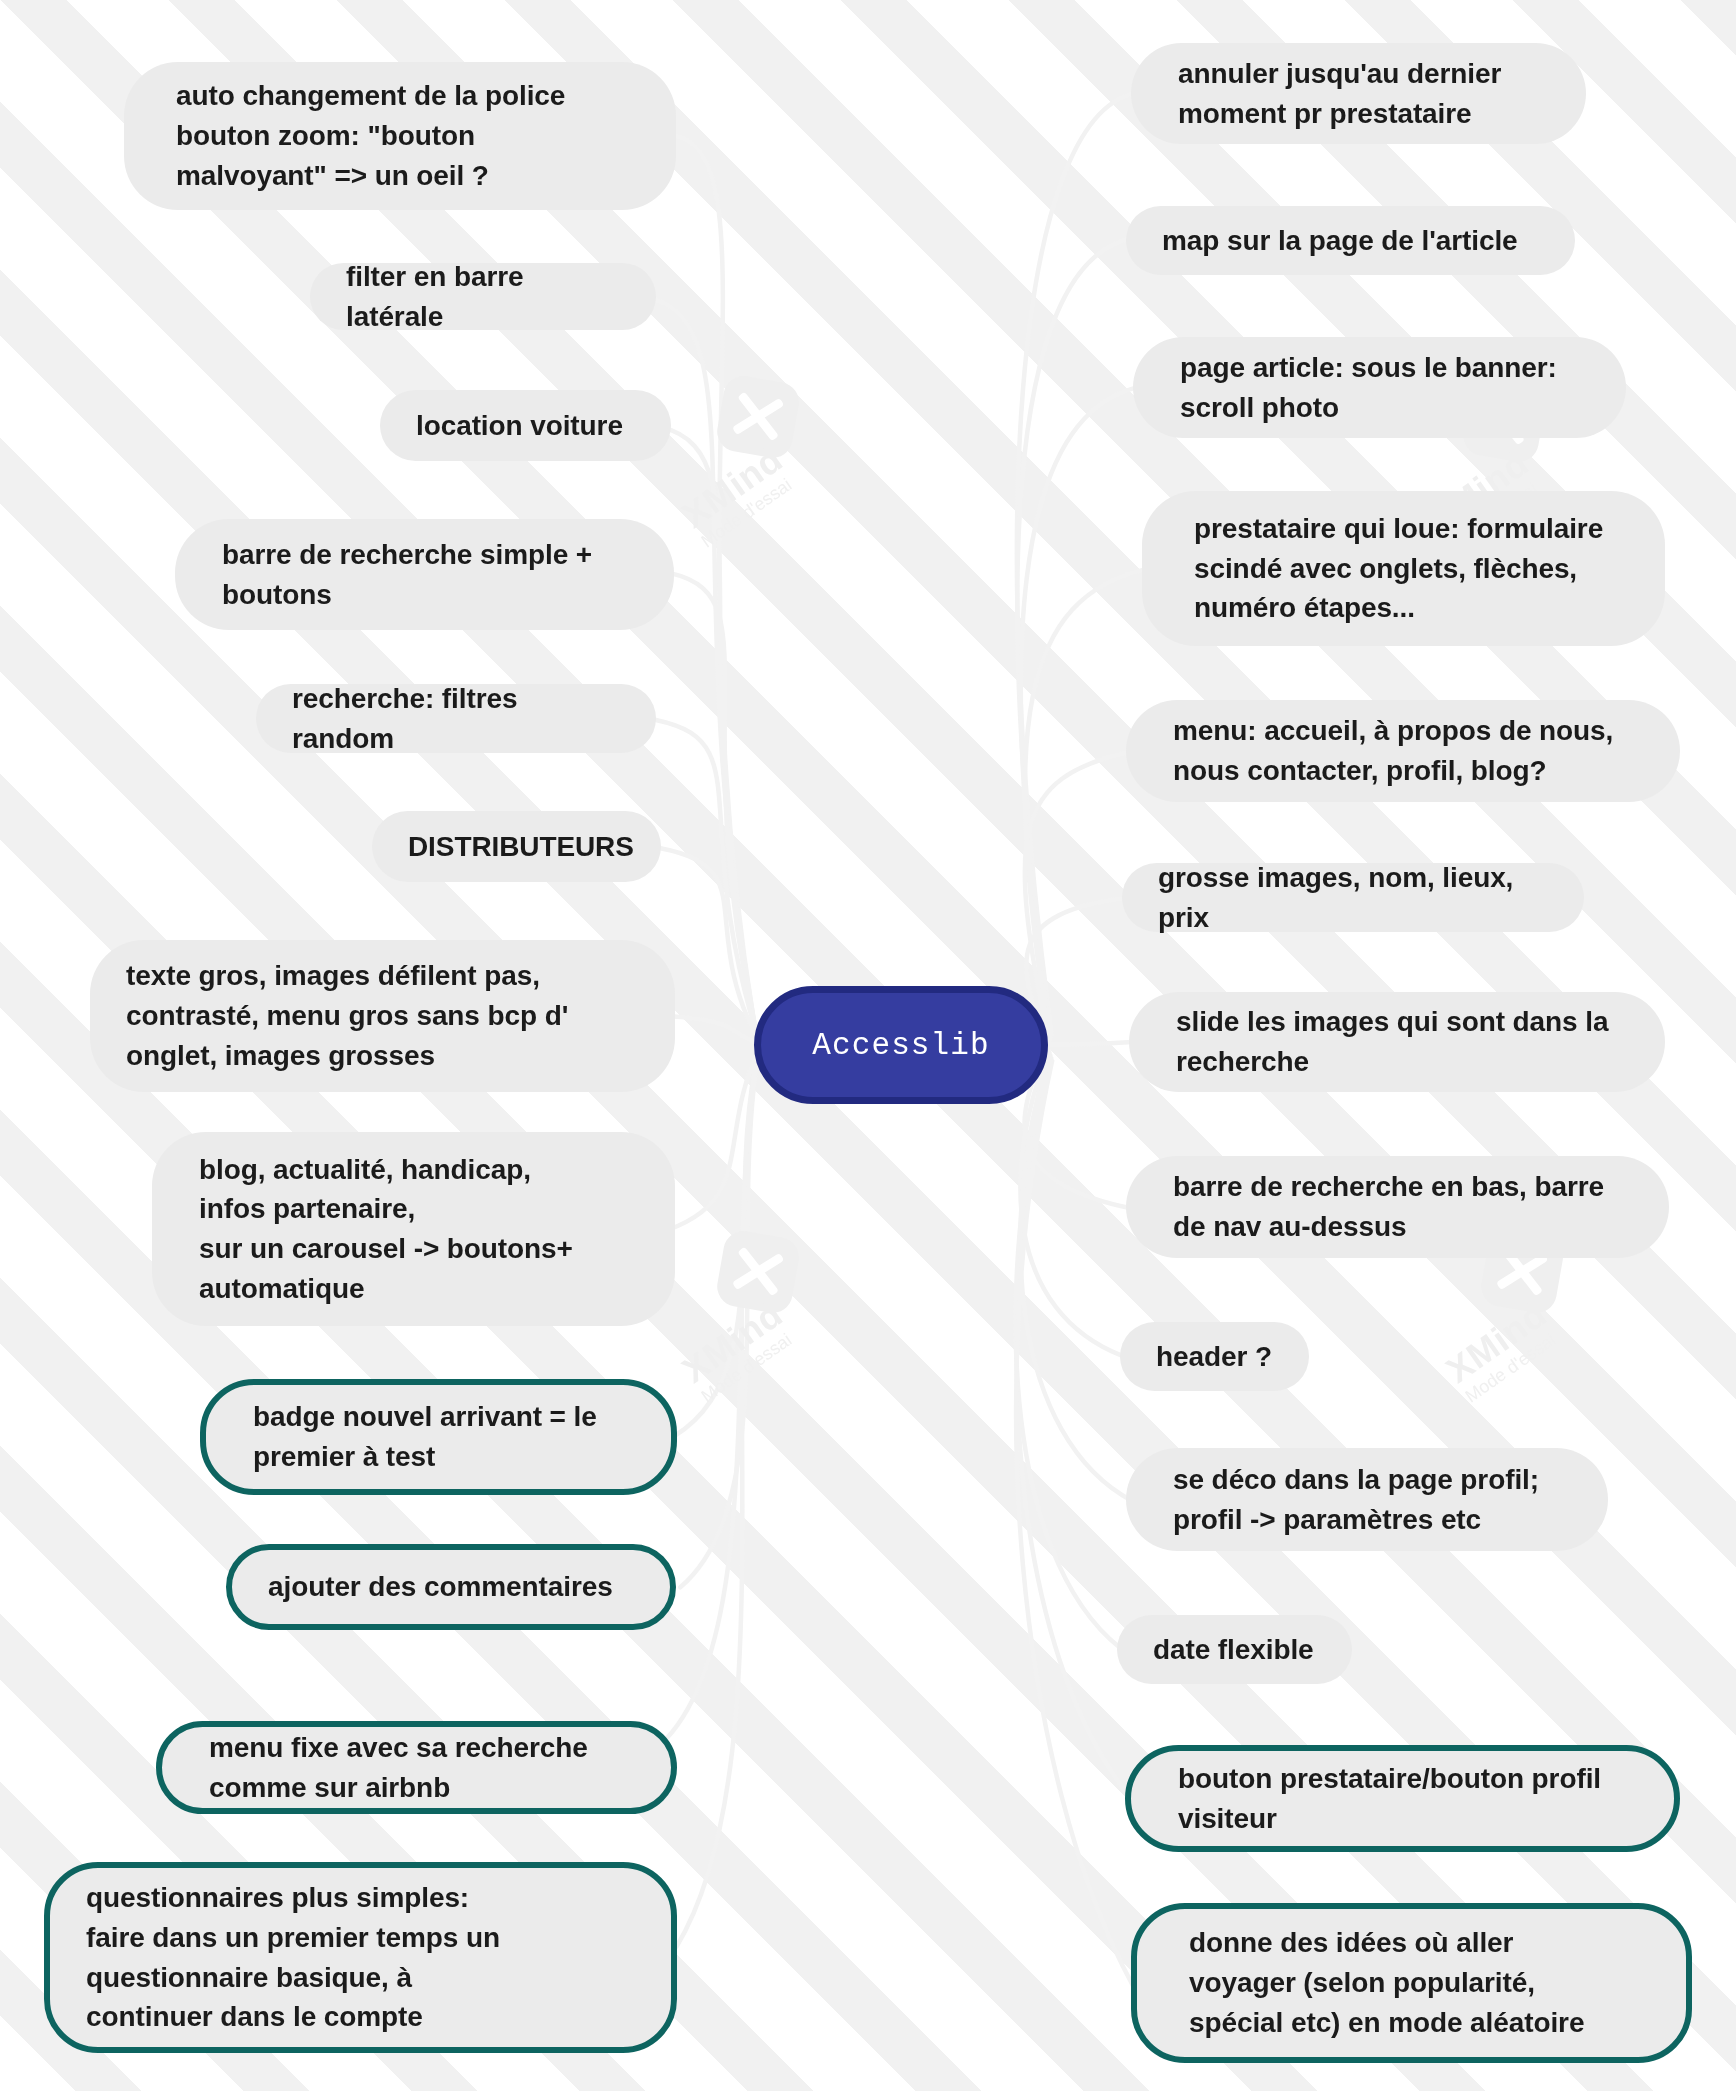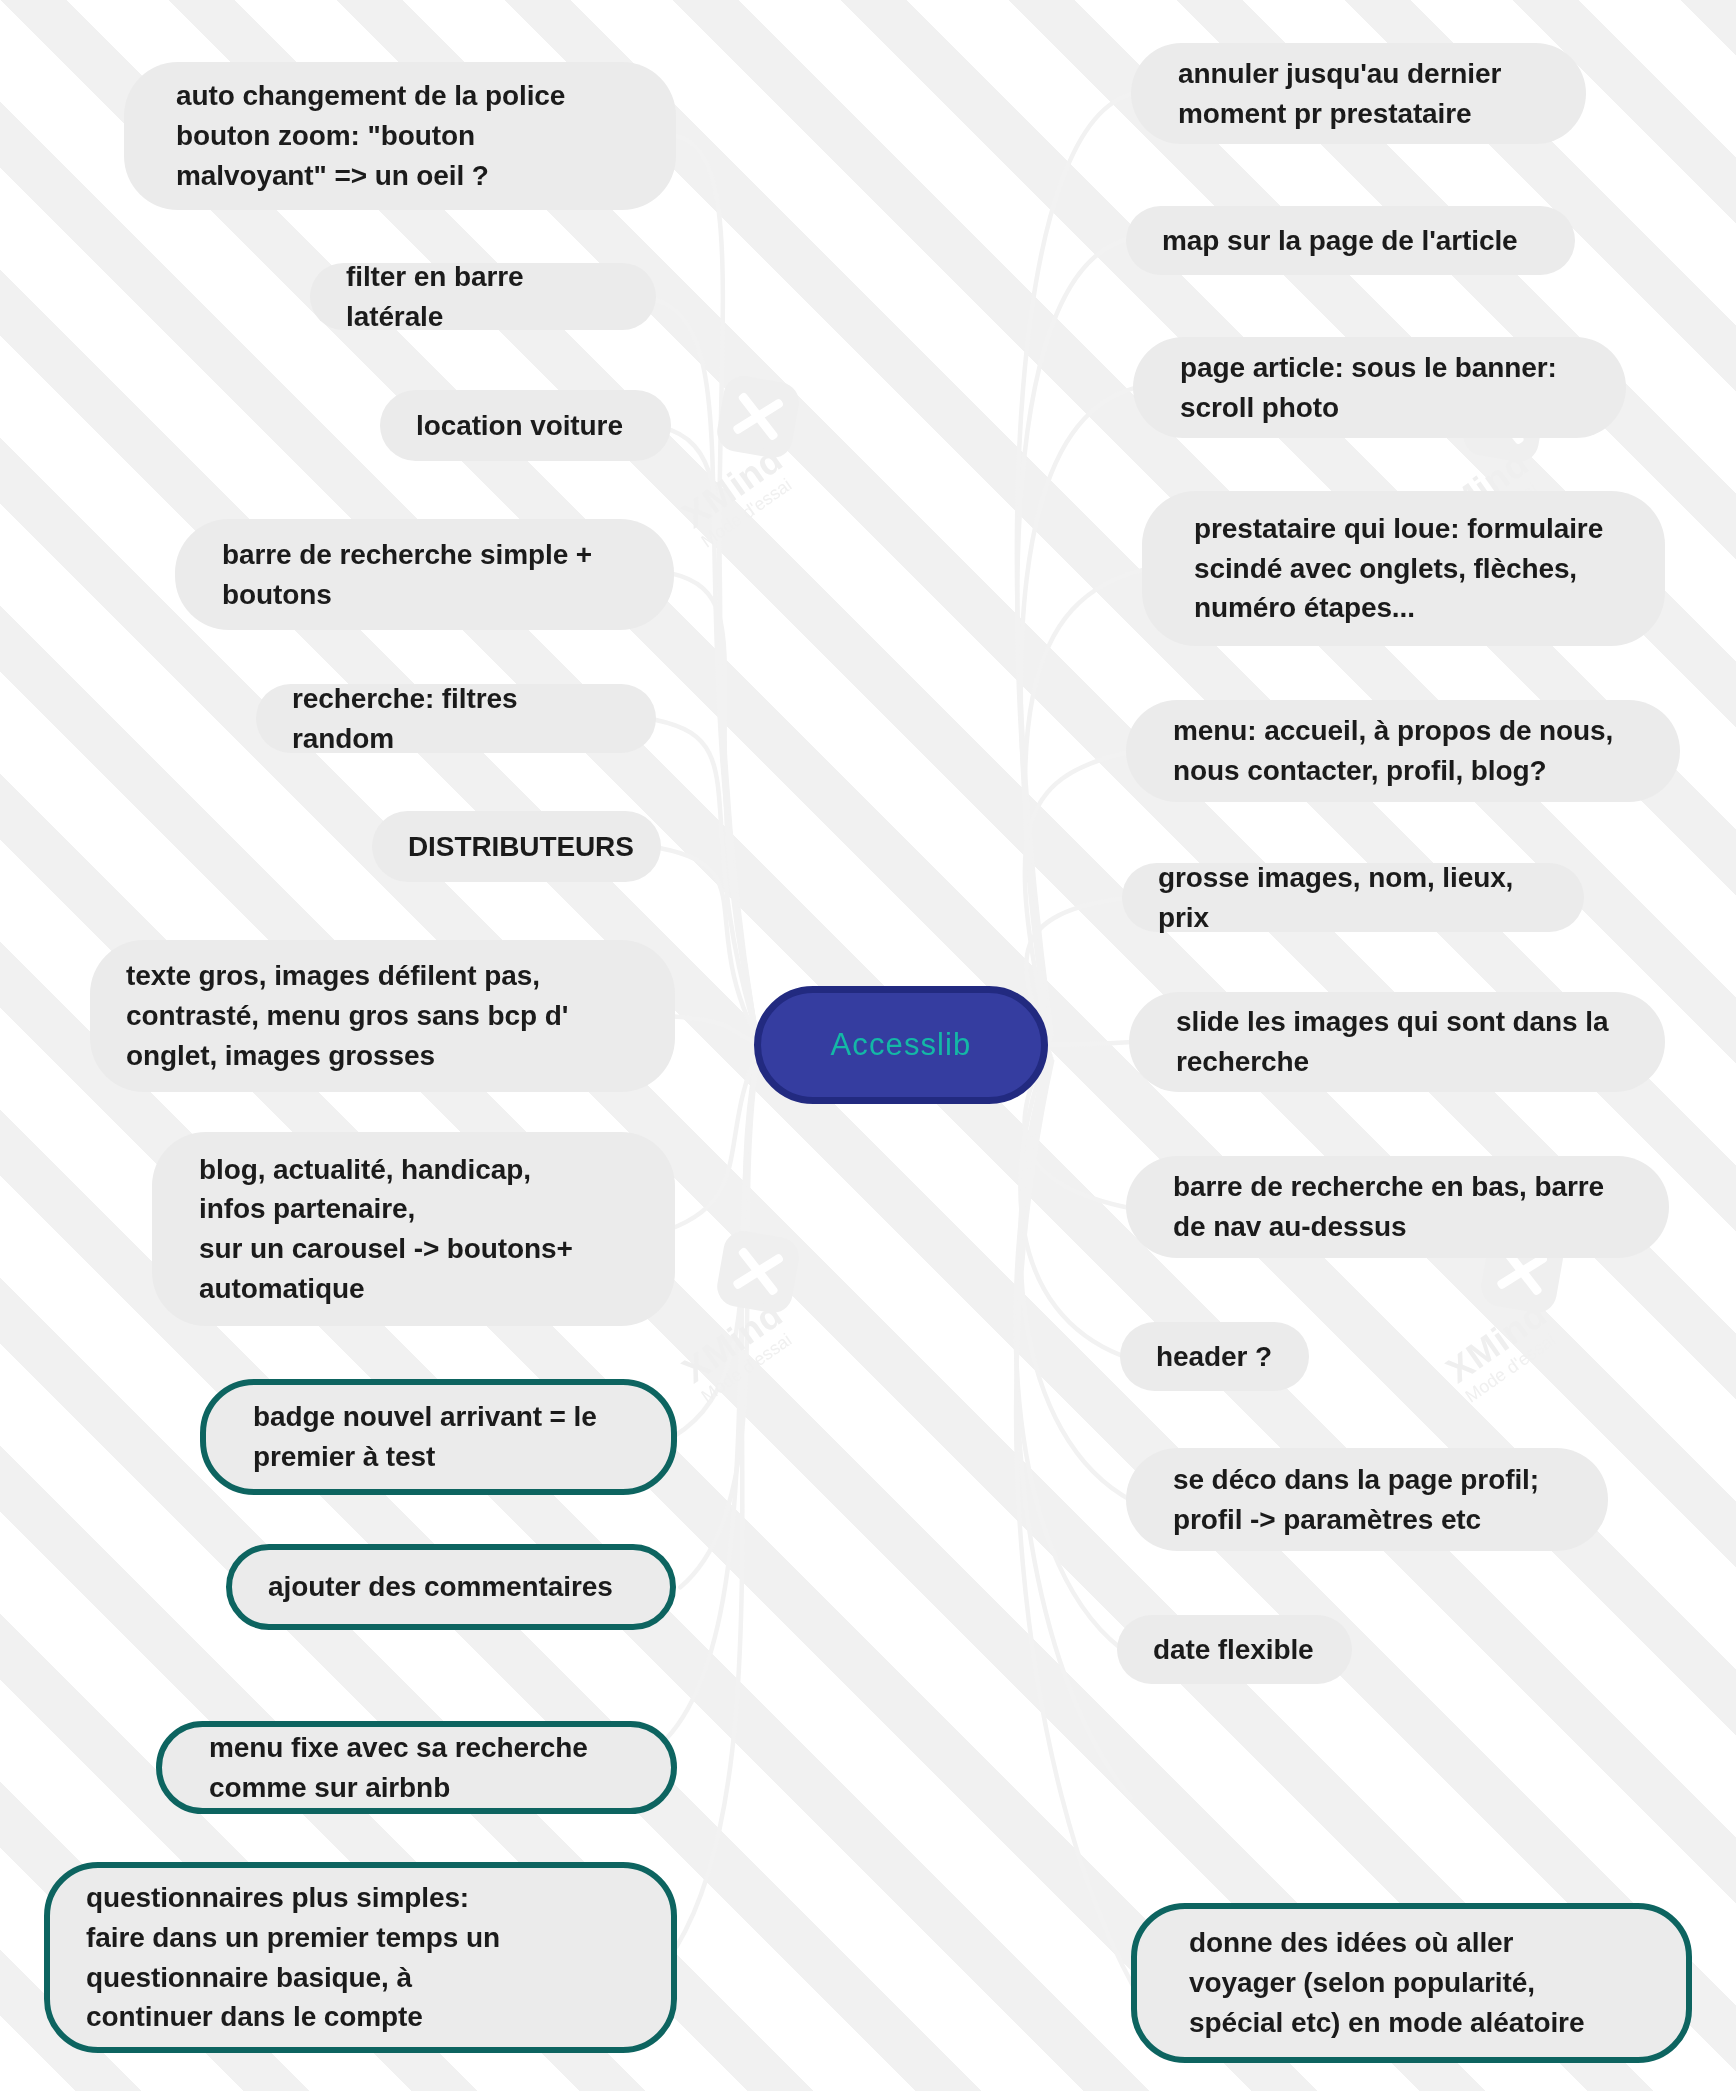--- a/index.html
+++ b/index.html
@@ -126,25 +126,25 @@
   
   #root-node {
     position: absolute;
     z-index: 6;
     background: #353da0;
     border: 7.2px solid #222a80;
     border-radius: 63px;
     display: flex;
     align-items: center;
     justify-content: center;
-    color: #14b8a6;
+    color: #ffffff;
     font-size: 31px;
     font-weight: 400;
     letter-spacing: 1.1px;
-    font-family: Liberation Sans, sans-serif;
+    font-family: Liberation Mono, monospace;
   }
 </style>
 </head>
 <body>
 
 <div id="canvas">
 
   <svg id="connectors" viewBox="0 0 1920 2312" preserveAspectRatio="none">
 
     <path d="M 745,150 C 860,170 740,560 835,1140"></path>
@@ -266,19 +266,21 @@
   <div class="node pad-left-lg" style="left:1126px; top:1156px; width:543px; height:102px;">barre de recherche en bas, barre
 de nav au-dessus</div>
 
   <div class="node" style="left:1120px; top:1322px; width:189px; height:69px;">header ?</div>
 
   <div class="node pad-left-lg" style="left:1126px; top:1448px; width:482px; height:103px;">se déco dans la page profil;
 profil -&gt; paramètres etc</div>
 
   <div class="node" style="left:1117px; top:1615px; width:235px; height:69px;">date flexible</div>
 
+  <div class="node bordered pad-left-lg" style="left:1125px; top:1745px; width:555px; height:107px;">bouton prestataire/bouton profil
+visiteur</div>
 
   <div class="node bordered pad-left-xl" style="left:1131px; top:1903px; width:561px; height:160px;">donne des idées où aller
 voyager (selon popularité,
 spécial etc) en mode aléatoire</div>
 
 </div>
 
 
 </body></html>

